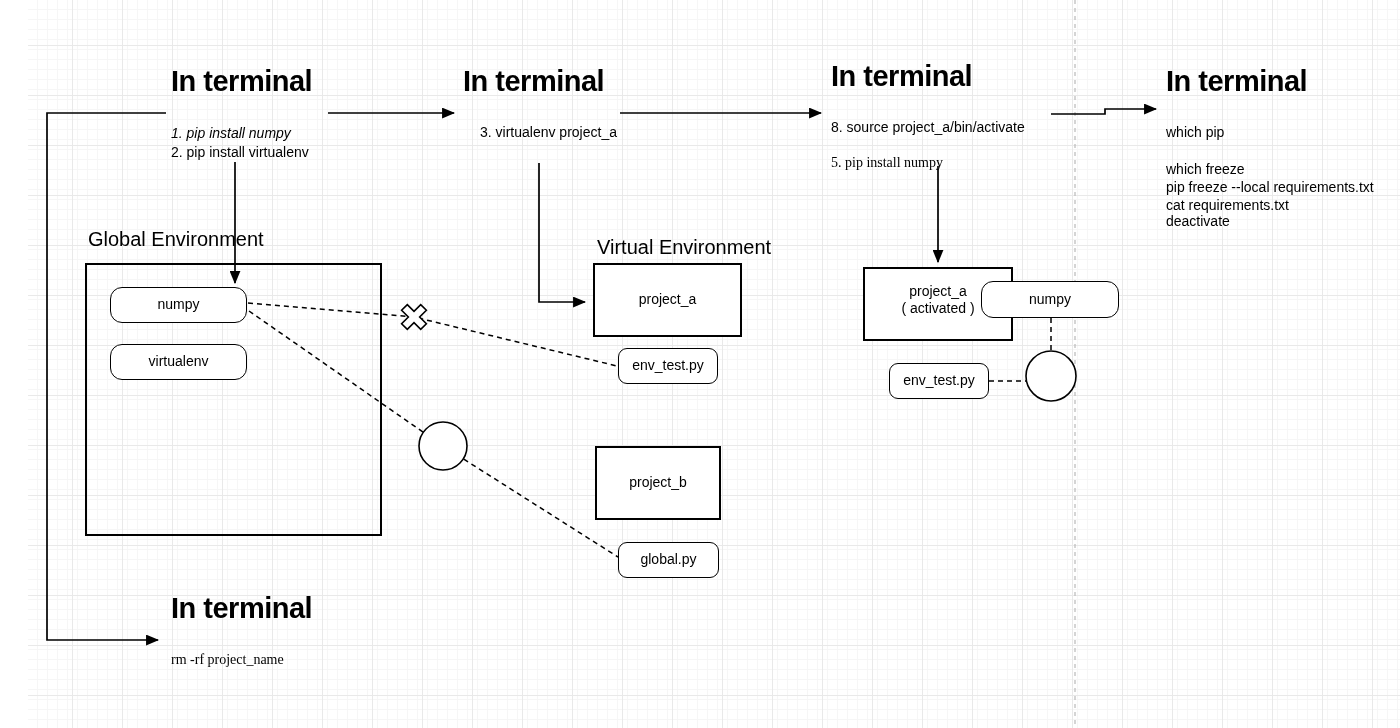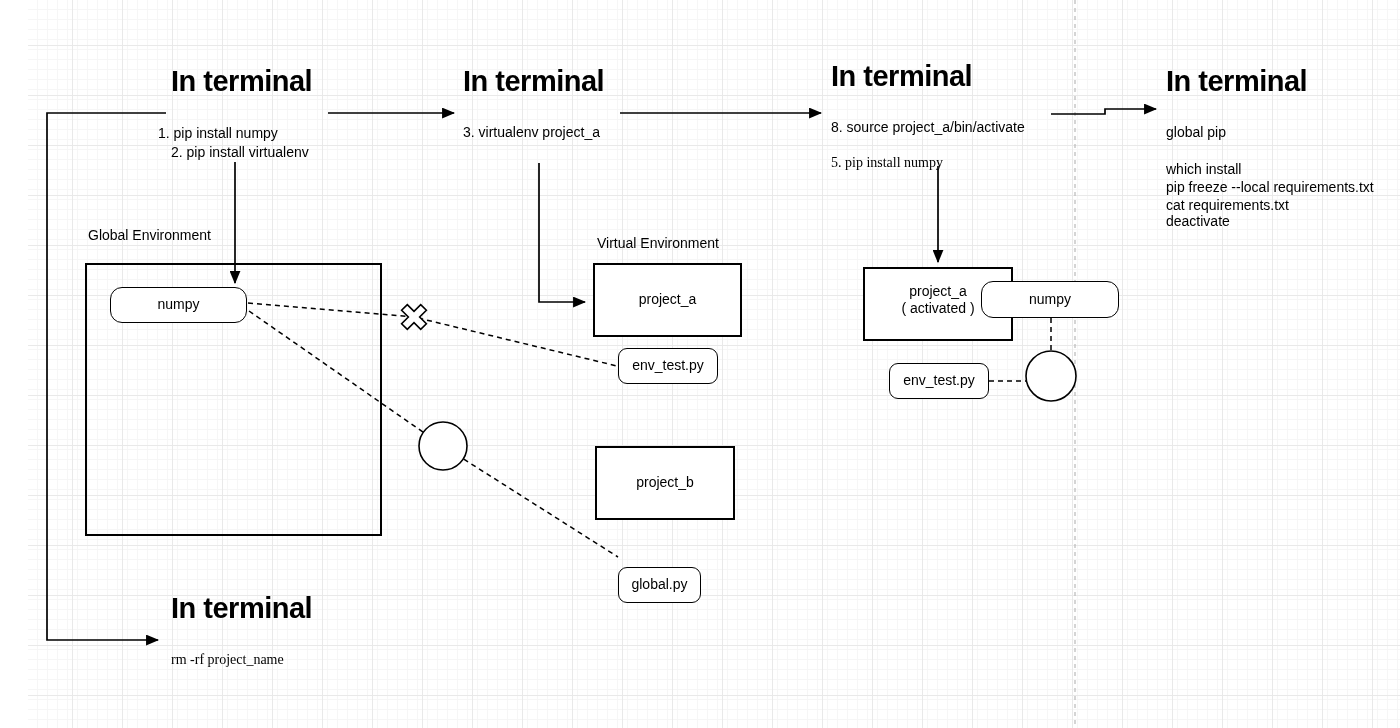--- a/index.html
+++ b/index.html
@@ -15,55 +15,55 @@
       linear-gradient(to bottom, #e9e9e9 1px, transparent 1px),
       linear-gradient(to right, #f6f6f6 1px, transparent 1px),
       linear-gradient(to bottom, #f6f6f6 1px, transparent 1px);
     background-size:50px 50px,50px 50px,10px 10px,10px 10px;
     background-position:-6px -5px,-6px -5px,-1px 0,0 -1px;
     margin-left:28px;
   }
   #connectors{position:absolute;left:0;top:0;z-index:1;}
   .hd{position:absolute;z-index:2;font-weight:bold;font-size:29px;line-height:1;white-space:nowrap;letter-spacing:-0.5px;}
   .cmd{position:absolute;z-index:2;font-size:14px;line-height:1.2;white-space:nowrap;}
-  .lbl{position:absolute;z-index:2;font-size:14px;line-height:1.2;white-space:nowrap;}
+  .lbl{position:absolute;z-index:2;font-size:20px;line-height:1.2;white-space:nowrap;}
   .box{
     position:absolute;z-index:2;box-sizing:border-box;
     background:#fff;border:2px solid #000;
     display:flex;align-items:center;justify-content:center;
     font-size:14px;line-height:1.25;text-align:center;
   }
   .pill{border-width:1.5px;border-radius:12px;z-index:3;}
   .envbox{justify-content:flex-start;align-items:flex-start;}
   #project-a-act{flex-direction:column;padding-bottom:8px;}
   
   #h0{left:143px;top:67px;}
   #h1{left:435px;top:67px;}
   #h2{left:803px;top:62px;}
   #h3{left:1138px;top:67px;}
   #h4{left:143px;top:594px;}
   
-  #c0a{left:130px;top:125px;} #c0b{left:143px;top:144px;}
-  #c1a{left:435px;top:124px;}
+  #c0a{left:143px;top:125px;font-style:italic;} #c0b{left:143px;top:144px;}
+  #c1a{left:452px;top:124px;}
   #c2a{left:803px;top:119px;} #c2b{left:803px;top:155px;font-family:Liberation Serif, serif;}
   #c3a{left:1138px;top:124px;} #c3b{left:1138px;top:161px;}
   #c3c{left:1138px;top:179px;text-align:center;} #c3d{left:1138px;top:197px;}
   #c3e{left:1138px;top:213px;}
   #c4a{left:143px;top:652px;font-family:Liberation Serif, serif;}
   
   #global-env-label{left:60px;top:227px;}
   #virtual-env-label{left:569px;top:235px;}
   
   #global-env-box{left:57px;top:263px;width:297px;height:273px;background:transparent;}
   #numpy-1{left:82px;top:287px;width:137px;height:36px;}
   #virtualenv-1{left:82px;top:344px;width:137px;height:36px;}
   #project-a{left:565px;top:263px;width:149px;height:74px;}
   #env-test-1{left:590px;top:348px;width:100px;height:36px;border-radius:9px;}
-  #project-b{left:567px;top:446px;width:140px;height:74px;}
-  #global-py{left:590px;top:567px;width:83px;height:36px;border-radius:9px;}
+  #project-b{left:567px;top:446px;width:126px;height:74px;}
+  #global-py{left:590px;top:542px;width:101px;height:36px;border-radius:9px;}
   #project-a-act{left:835px;top:267px;width:150px;height:74px;}
   #numpy-2{left:953px;top:281px;width:138px;height:37px;z-index:4;}
   #env-test-2{left:861px;top:363px;width:100px;height:36px;border-radius:9px;}
 </style>
 </head>
 <body>
 
 <div id="canvas">
 
   <svg id="connectors" width="1400" height="728" viewBox="0 0 1400 728">
@@ -101,32 +101,33 @@
   <div class="hd" id="h1">In terminal</div>
   <div class="hd" id="h2">In terminal</div>
   <div class="hd" id="h3">In terminal</div>
   <div class="hd" id="h4">In terminal</div>
 
   <div class="cmd" id="c0a">1. pip install numpy</div>
   <div class="cmd" id="c0b">2. pip install virtualenv</div>
   <div class="cmd" id="c1a">3. virtualenv project_a</div>
   <div class="cmd" id="c2a">8. source project_a/bin/activate</div>
   <div class="cmd" id="c2b">5. pip install numpy</div>
-  <div class="cmd" id="c3a">global pip</div>
-  <div class="cmd" id="c3b">which install</div>
+  <div class="cmd" id="c3a">which pip</div>
+  <div class="cmd" id="c3b">which freeze</div>
   <div class="cmd" id="c3c">pip freeze --local requirements.txt</div>
   <div class="cmd" id="c3d">cat requirements.txt</div>
   <div class="cmd" id="c3e">deactivate</div>
   <div class="cmd" id="c4a">rm -rf project_name</div>
 
   <div class="lbl" id="global-env-label">Global Environment</div>
   <div class="lbl" id="virtual-env-label">Virtual Environment</div>
 
   <div class="box envbox" id="global-env-box"></div>
   <div class="box pill" id="numpy-1">numpy</div>
+  <div class="box pill" id="virtualenv-1">virtualenv</div>
 
   <div class="box" id="project-a">project_a</div>
   <div class="box pill" id="env-test-1">env_test.py</div>
   <div class="box" id="project-b">project_b</div>
   <div class="box pill" id="global-py">global.py</div>
 
   <div class="box" id="project-a-act">
     <span>project_a</span>
     <span>( activated )</span>
   </div>

